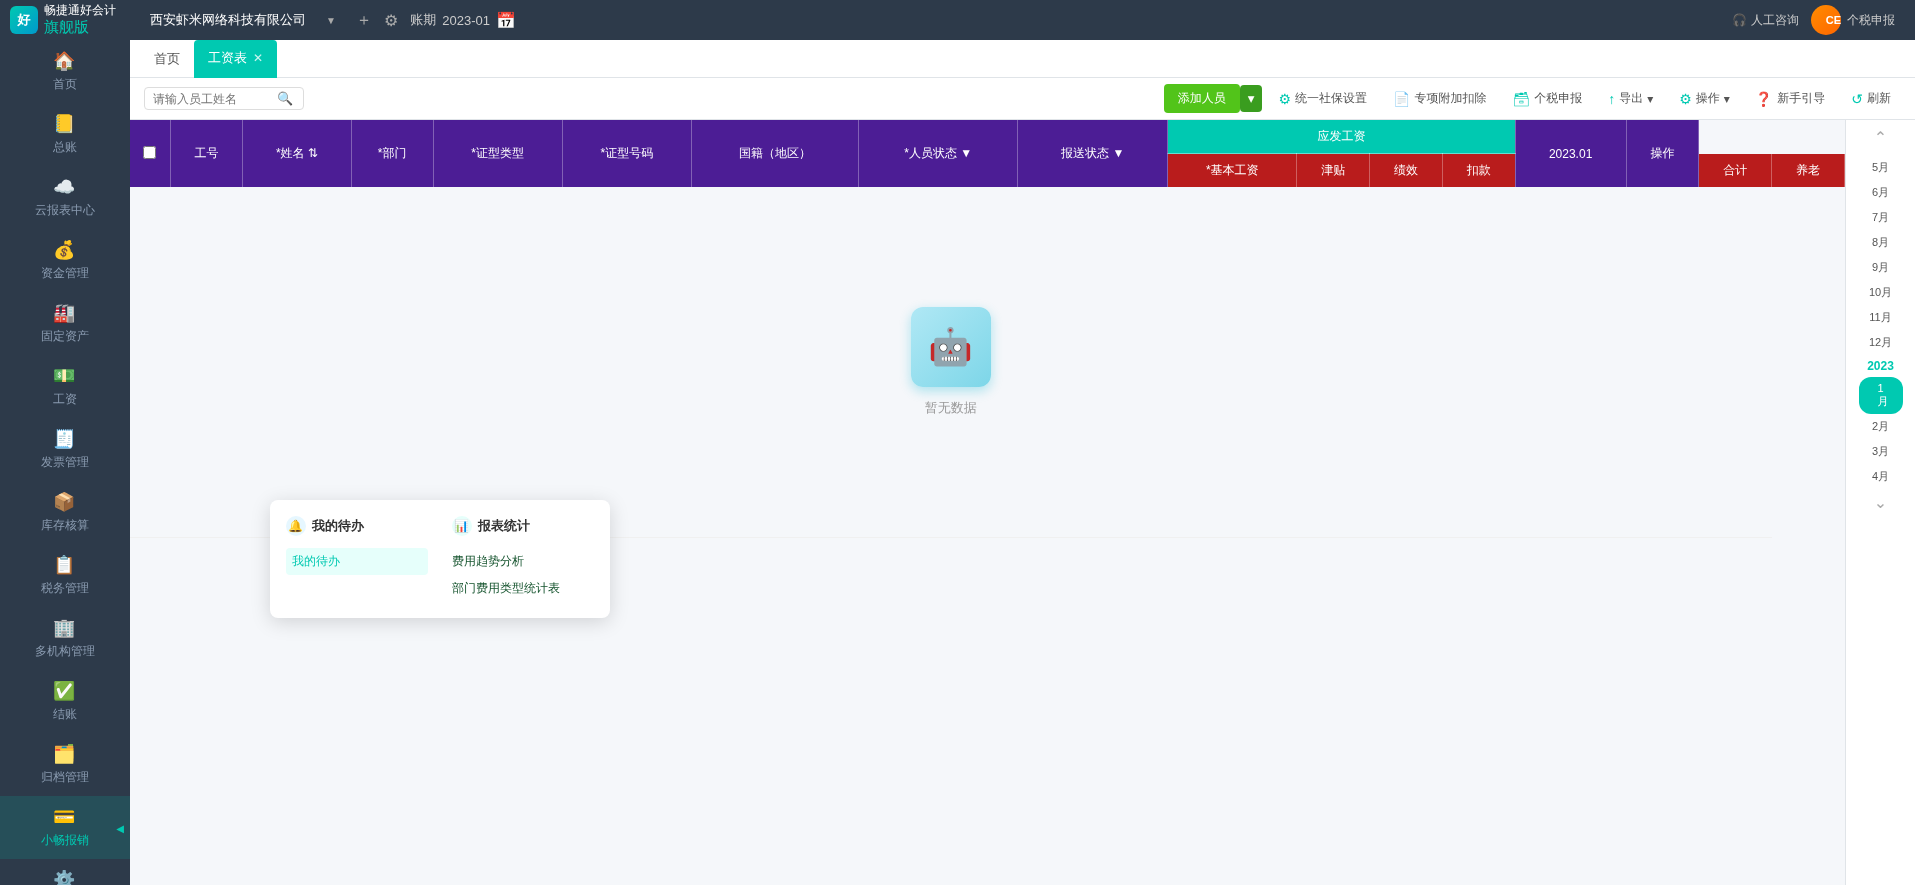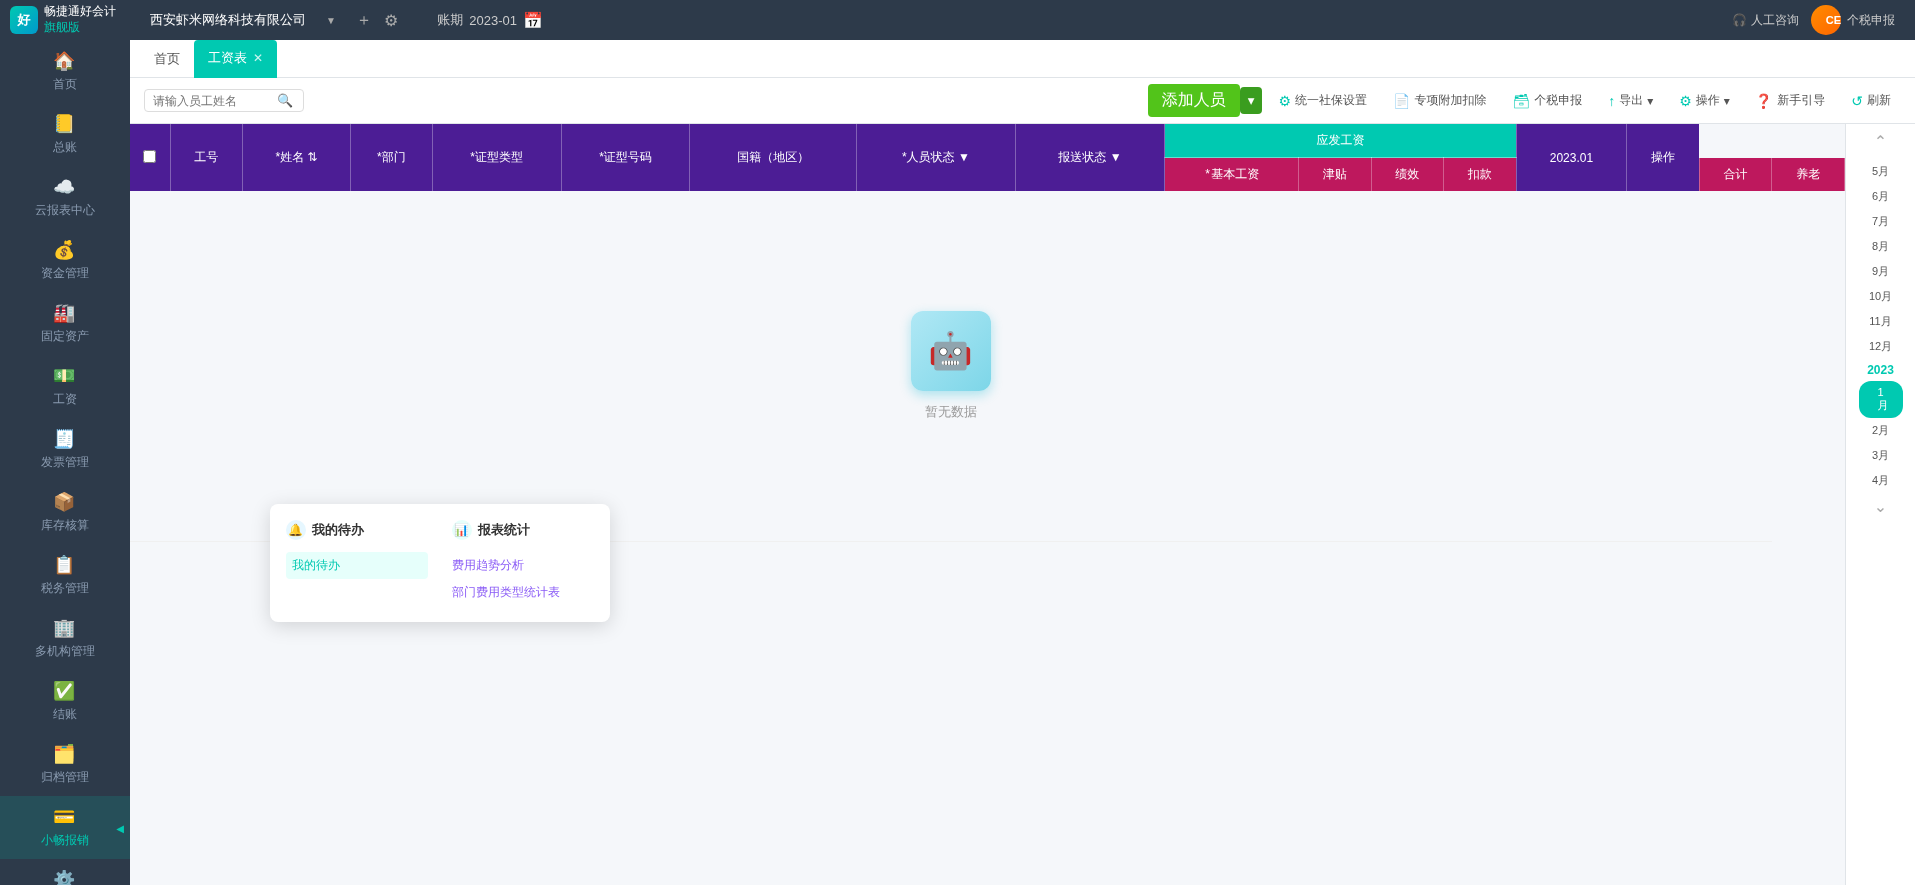--- a/index.html
+++ b/index.html
@@ -10,29 +10,29 @@
       display: flex; align-items: center; height: 40px; background: #2d3a4a; padding: 0 10px; flex-shrink: 0;
     }
     .logo-area {
       display: flex; align-items: center; width: 130px; gap: 6px;
     }
     .logo-icon {
       width: 28px; height: 28px; background: linear-gradient(135deg, #00c9b1, #0099cc);
       border-radius: 6px; display: flex; align-items: center; justify-content: center; flex-shrink: 0;
     }
     .logo-text { color: #fff; font-size: 12px; line-height: 1.2; }
-    .logo-sub { color: #00c9b1; font-size: 12px; }
+    .logo-sub { color: #00c9b1; font-size: 15px; }
     .company-area {
       display: flex; align-items: center; gap: 20px; padding: 0 10px; cursor: pointer;
     }
     .company-name { color: #fff; font-size: 13px; }
     .dropdown-arrow { color: #aaa; font-size: 10px; }
     .top-actions { display: flex; align-items: center; gap: 12px; padding: 0 10px; }
     .top-icon-btn { color: #aaa; font-size: 16px; cursor: pointer; }
-    .period-area { display: flex; align-items: center; gap: 6px; color: #ccc; font-size: 13px; margin-left: 27px; }
+    .period-area { display: flex; align-items: center; gap: 6px; color: #ccc; font-size: 13px; }
     .spacer { flex: 1; }
     .user-area { display: flex; align-items: center; gap: 12px; margin-right: 10px; }
     .service-btn { display: flex; align-items: center; gap: 4px; color: #ccc; font-size: 12px; cursor: pointer; }
     .avatar-area { display: flex; align-items: center; gap: 6px; }
     .avatar { width: 30px; height: 30px; border-radius: 50%; background: linear-gradient(135deg, #ff8c00, #ff6600); display: flex; align-items: center; justify-content: flex-end; color: #fff; font-size: 11px; font-weight: bold; }
     .username { color: #ccc; font-size: 12px; }
 
     
     .main-layout { display: flex; flex: 1; overflow: hidden; }
 
@@ -69,38 +69,38 @@
       border-bottom: 1px solid #e0e4e8; flex-shrink: 0;
     }
     .search-box {
       display: flex; align-items: center; border: 1px solid #ddd; border-radius: 4px;
       padding: 3px 8px; gap: 4px; width: 160px;
     }
     .search-input { border: none; outline: none; font-size: 12px; color: #999; width: 120px; }
     .search-icon { color: #aaa; font-size: 13px; }
     .add-btn {
       background: #52c41a; color: #fff; border: none; border-radius: 4px;
-      padding: 6px 14px; font-size: 16px; cursor: pointer; display: flex; align-items: center; gap: 4px;
+      padding: 6px 14px; font-size: 12px; cursor: pointer; display: flex; align-items: center; gap: 4px;
     }
     .dropdown-btn { background: #3a9d1f; color: #fff; border: none; border-radius: 4px; padding: 6px 8px; cursor: pointer; }
     .action-btn {
       display: flex; align-items: center; gap: 4px; padding: 4px 10px;
       font-size: 12px; color: #555; cursor: pointer; border-radius: 3px;
     }
     .action-icon { font-size: 14px; color: #00c9b1; }
 
     
     .table-container { flex: 1; overflow: auto; position: relative; }
     .data-table { width: 100%; border-collapse: collapse; }
     .data-table th {
       background: #4c1d95; color: #fff; font-size: 12px; font-weight: normal;
       padding: 8px 6px; text-align: center; border-right: 1px solid rgba(255,255,255,0.3);
       white-space: nowrap;
     }
-    .data-table th.sub-header { background: #be185d; font-family: Liberation Mono, monospace; }
+    .data-table th.sub-header { background: #b91c1c; }
     .data-table td { padding: 8px 6px; font-size: 12px; text-align: center; border-bottom: 1px solid #f0f0f0; }
     .checkbox-col { width: 40px; }
 
     
     .empty-state {
       display: flex; flex-direction: column; align-items: center; justify-content: center;
       padding: 60px 0; color: #999; font-size: 13px; gap: 12px;
     }
     .robot-icon {
       width: 80px; height: 80px; background: linear-gradient(135deg, #b0e8f5, #7dd6e8);
@@ -114,21 +114,21 @@
       border-radius: 8px; box-shadow: 0 4px 20px rgba(0,0,0,0.15); padding: 16px;
       width: 340px; z-index: 100; display: flex; gap: 24px;
     }
     .popup-col { flex: 1; }
     .popup-col-title {
       display: flex; align-items: center; gap: 6px; font-size: 13px; font-weight: bold; color: #333; margin-bottom: 12px;
     }
     .popup-col-icon { width: 20px; height: 20px; border-radius: 50%; display: flex; align-items: center; justify-content: center; font-size: 12px; }
     .icon-blue { background: #e6f7ff; color: #1890ff; }
     .icon-green { background: #e6fffb; color: #00c9b1; }
-    .popup-item { font-size: 12px; color: #8b5cf6; padding: 5px 0; cursor: pointer; }
+    .popup-item { font-size: 12px; color: #14532d; padding: 5px 0; cursor: pointer; }
     .popup-active { background: #e6fffb; border-radius: 4px; padding: 5px 6px; color: #00c9b1; }
 
     
     .timeline-panel {
       width: 70px; background: #fff; border-left: 1px solid #e0e4e8;
       display: flex; flex-direction: column; align-items: center; padding: 4px 0;
       overflow-y: auto; flex-shrink: 0;
     }
     .timeline-month {
       font-size: 11px; color: #555; padding: 5px 19px; cursor: pointer; width: 100%; text-align: center;

